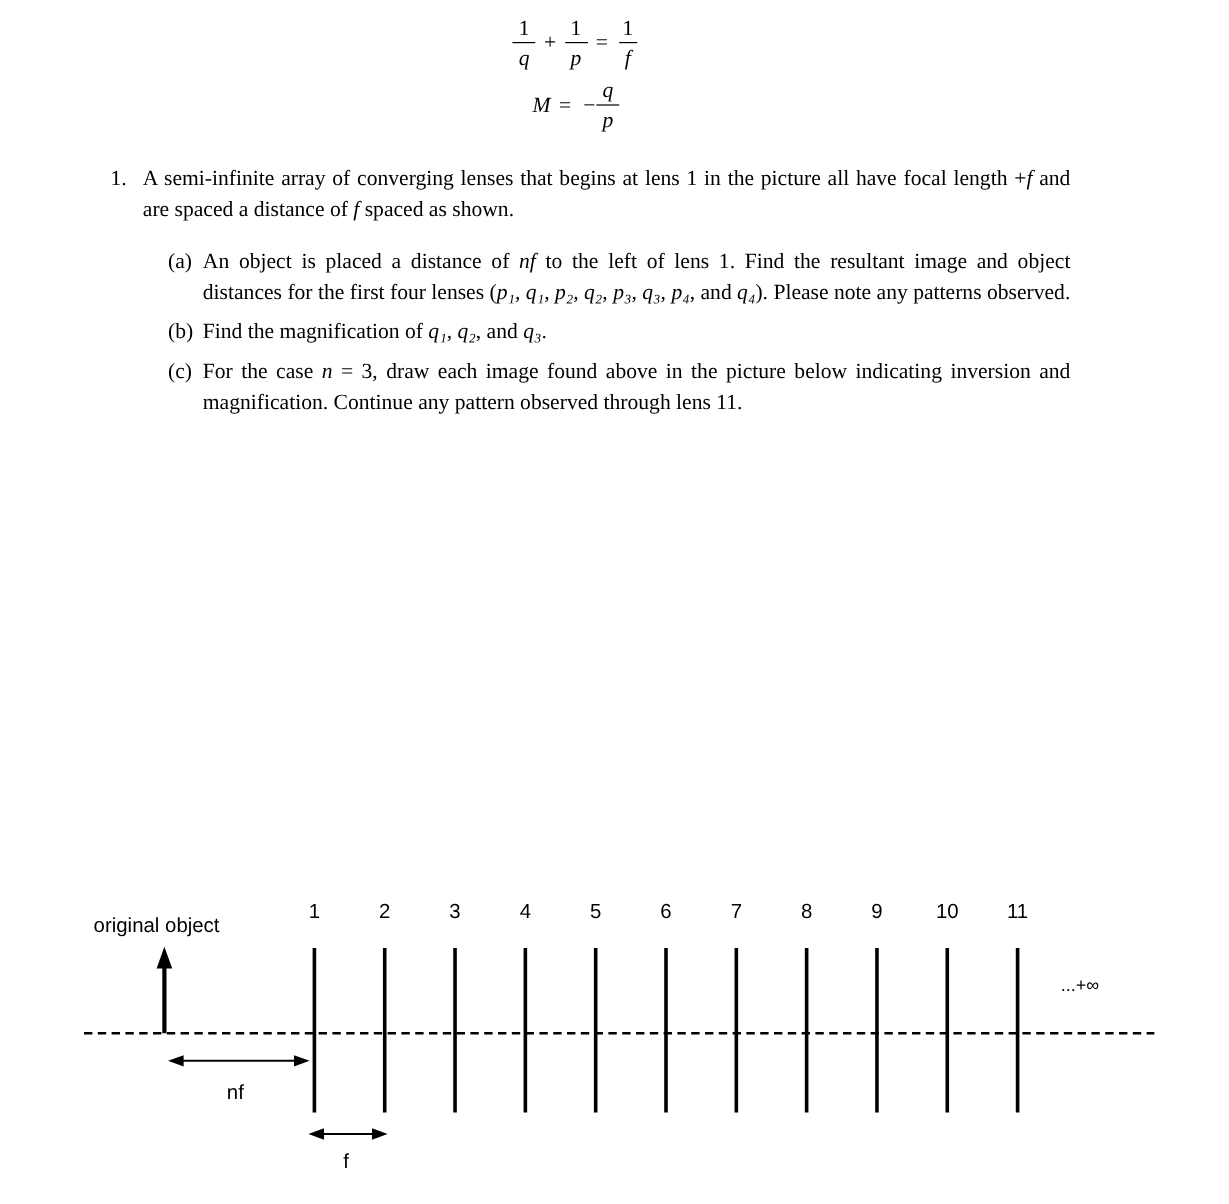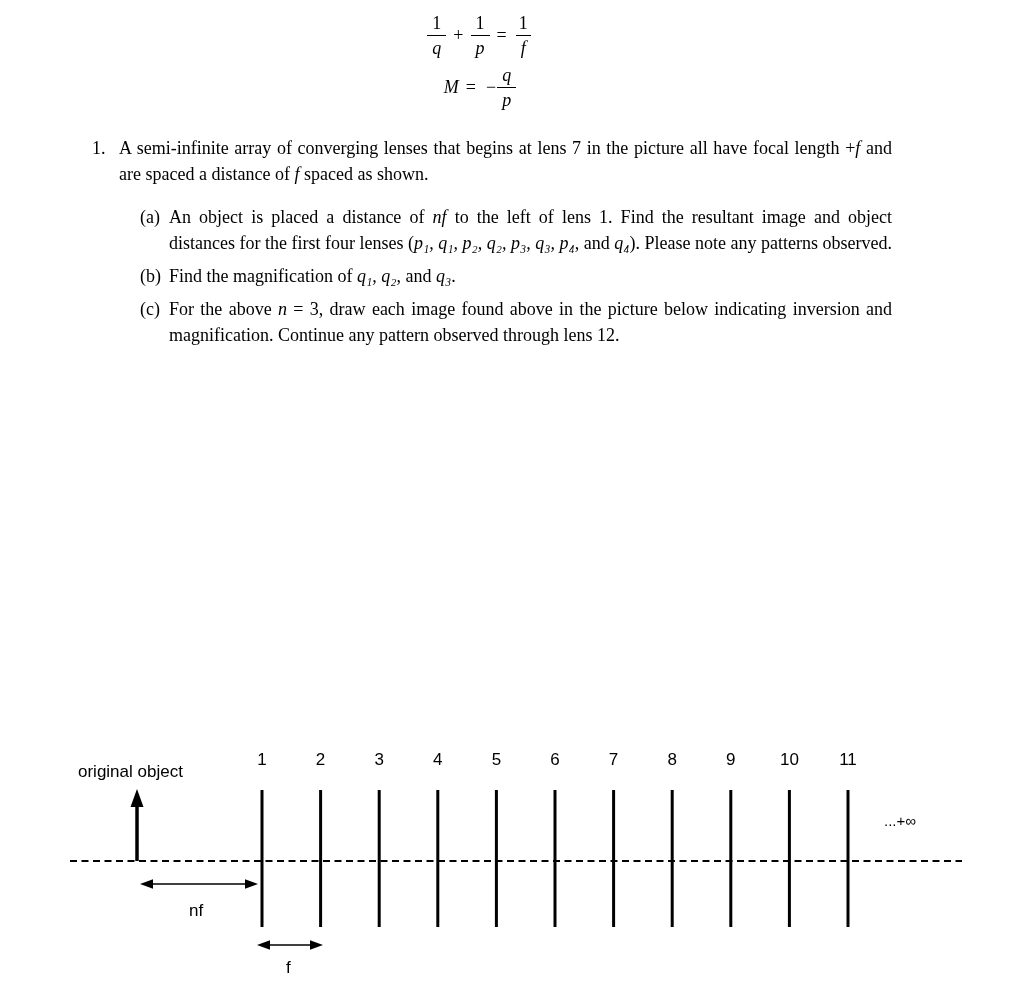--- a/index.html
+++ b/index.html
@@ -79,35 +79,35 @@
       <span class="frac">
         <span class="fnum mi">q</span>
         <span class="fden mi">p</span>
       </span>
     </div>
   </div>
 
   <div class="problem">
     <div class="row">
       <span class="pnum">1.</span>
-      <div class="ptext"><span class="rm">A semi-infinite array of converging lenses that begins at lens 7 in the picture all have focal length +</span><span class="mi">f</span><span class="rm"> and are spaced a distance of </span><span class="mi">f</span><span class="rm"> spaced as shown.</span></div>
+      <div class="ptext"><span class="rm">A semi-infinite array of converging lenses that begins at lens 1 in the picture all have focal length +</span><span class="mi">f</span><span class="rm"> and are spaced a distance of </span><span class="mi">f</span><span class="rm"> spaced as shown.</span></div>
     </div>
 
     <div class="parts">
       <div class="part">
         <span class="plabel">(a)</span>
         <div class="ptext"><span class="rm">An object is placed a distance of </span><span class="mi">nf</span><span class="rm"> to the left of lens 1. Find the resultant image and object distances for the first four lenses (</span><span class="mi">p₁, q₁, p₂, q₂, p₃, q₃, p₄</span><span class="rm">, and </span><span class="mi">q₄</span><span class="rm">). Please note any patterns observed.</span></div>
       </div>
       <div class="part">
         <span class="plabel">(b)</span>
         <div class="ptext"><span class="rm">Find the magnification of </span><span class="mi">q₁, q₂</span><span class="rm">, and </span><span class="mi">q₃</span><span class="rm">.</span></div>
       </div>
       <div class="part">
         <span class="plabel">(c)</span>
-        <div class="ptext"><span class="rm">For the above </span><span class="mi">n</span><span class="rm"> = 3, draw each image found above in the picture below indicating inversion and magnification. Continue any pattern observed through lens 12.</span></div>
+        <div class="ptext"><span class="rm">For the case </span><span class="mi">n</span><span class="rm"> = 3, draw each image found above in the picture below indicating inversion and magnification. Continue any pattern observed through lens 11.</span></div>
       </div>
     </div>
   </div>
 
   <svg class="diagram" width="1024" height="281" viewBox="0 0 1024 281">
 
     <text x="78" y="55" class="slabel">original object</text>
 
     <g id="lens-group">
         <text x="262" y="43" text-anchor="middle" class="slabel">1</text>

